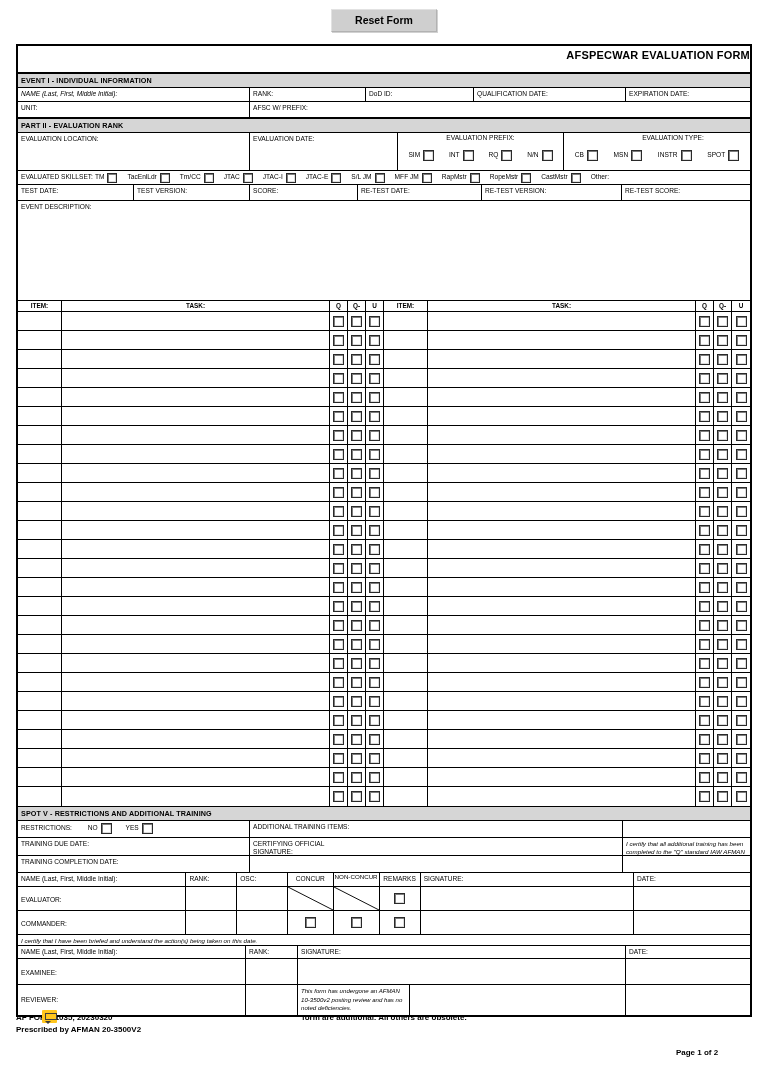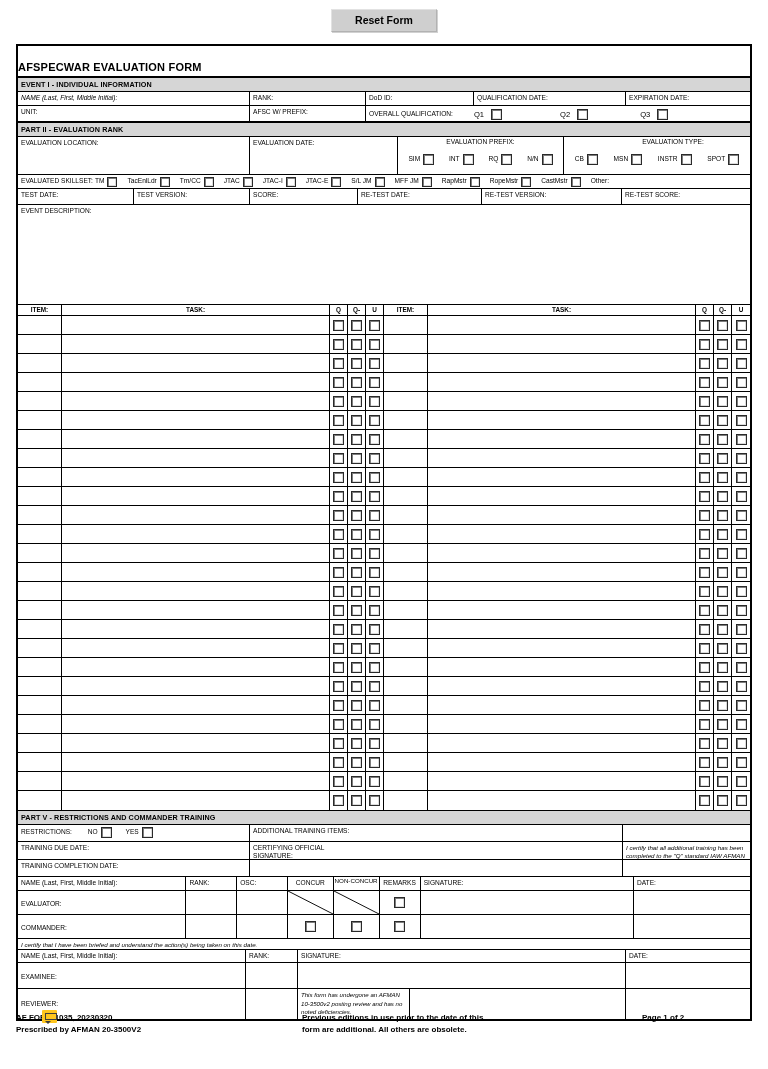--- a/index.html
+++ b/index.html
@@ -29,27 +29,26 @@
   
   .form {
     position: absolute;
     left: 16px; top: 44px;
     width: 736px;
     border: 2px solid #000;
     background: #fff;
   }
 
   .title-bar {
-    text-align: left;
+    text-align: right;
     font-size: 11px;
     font-weight: bold;
     letter-spacing: .2px;
-    padding: 3px 0 3px;
+    padding: 3px 0 11px;
     border-bottom: 2px solid #000;
-    margin-top: 12px;
   }
 
   .part-head {
     background: #d6d6d6;
     font-size: 7.2px;
     font-weight: bold;
     padding: 2px 3px 2px;
     border-bottom: 1.5px solid #000;
     border-top: 1.5px solid #000;
     letter-spacing: .1px;
@@ -150,21 +149,21 @@
   .footer {
     position: absolute;
     left: 16px; top: 1012px;
     width: 736px;
     font-size: 8px;
     font-weight: bold;
   }
   .footer-grid { display: flex; }
   .f-left { width: 286px; position: relative; line-height: 1.45; }
   .f-mid  { width: 340px; line-height: 1.45; }
-  .f-right{ width: 110px; text-align: left; line-height: 1.45; }
+  .f-right{ width: 110px; text-align: center; line-height: 1.45; margin-top: 35px; }
 
   .comment-icon {
     position: absolute;
     left: 26px; top: -2px;
     width: 15px; height: 13px;
     background: #ffc61e;
     border-radius: 1px;
   }
   .comment-icon::before {
     content: "";
@@ -201,37 +200,20 @@
     <div class="cell" style="width:232px"><span class="lbl it">NAME (Last, First, Middle Initial):</span></div>
     <div class="cell" style="width:116px"><span class="lbl">RANK:</span></div>
     <div class="cell" style="width:108px"><span class="lbl">DoD ID:</span></div>
     <div class="cell" style="width:152px"><span class="lbl">QUALIFICATION DATE:</span></div>
     <div class="cell" style="width:124px"><span class="lbl">EXPIRATION DATE:</span></div>
   </div>
 
   <div class="row p1r2">
     <div class="cell" style="width:232px"><span class="lbl">UNIT:</span></div>
     <div class="cell" style="width:116px"><span class="lbl">AFSC W/ PREFIX:</span></div>
-    <div class="cell" style="width:384px">
-      <div class="qwrap">
-        <span class="qlabel">OVERALL QUALIFICATION:</span>
-        <span class="qopt" style="margin-left:14px">
-          <span>Q1</span>
-          <span class="cb"></span>
-        </span>
-        <span class="qopt" style="margin-left:58px">
-          <span>Q2</span>
-          <span class="cb"></span>
-        </span>
-        <span class="qopt" style="margin-left:52px">
-          <span>Q3</span>
-          <span class="cb"></span>
-        </span>
-      </div>
-    </div>
   </div>
 
   <div class="part-head">PART II - EVALUATION RANK</div>
 
   <div class="row" style="height:38px">
     <div class="cell" style="width:232px"><span class="lbl">EVALUATION LOCATION:</span></div>
     <div class="cell" style="width:148px"><span class="lbl">EVALUATION DATE:</span></div>
     <div class="cell" style="width:166px;padding:0">
       <div class="stack">
         <div class="stack-title">EVALUATION PREFIX:</div>
@@ -981,21 +963,21 @@
         </div>
         <div class="w-ck ckcell">
           <span class="cb"></span>
         </div>
         <div class="w-ck ckcell">
           <span class="cb"></span>
         </div>
       </div>
     </div>
 
-  <div class="part-head">PART V - RESTRICTIONS AND COMMANDER TRAINING</div>
+  <div class="part-head">SPOT V - RESTRICTIONS AND ADDITIONAL TRAINING</div>
 
   <div class="row" style="height:17px">
     <div class="cell pv-left">
       <span class="lbl">RESTRICTIONS:</span>
       <span class="opt" style="margin-left:14px">
           <span>NO</span>
           <span class="cb"></span>
         </span>
       <span class="opt" style="margin-left:12px">
           <span>YES</span>
@@ -1104,18 +1086,17 @@
 </div>
 
 <div class="footer">
   <div class="footer-grid">
     <div class="f-left">
       <div>AF FORM 1035, 20230320</div>
       <div>Prescribed by AFMAN 20-3500V2</div>
       <span class="comment-icon"></span>
     </div>
     <div class="f-mid">
-      <div>Previous editions in use prior to the date of this</div>
       <div>form are additional. All others are obsolete.</div>
     </div>
     <div class="f-right">Page 1 of 2</div>
   </div>
 </div>
 
 </body></html>

